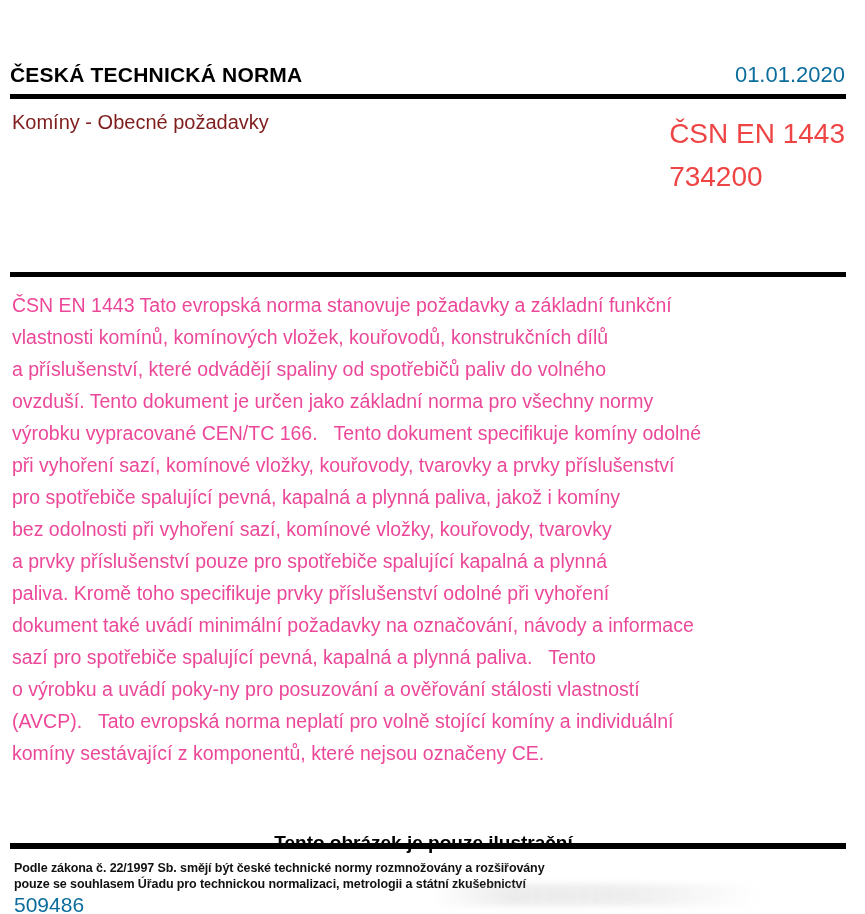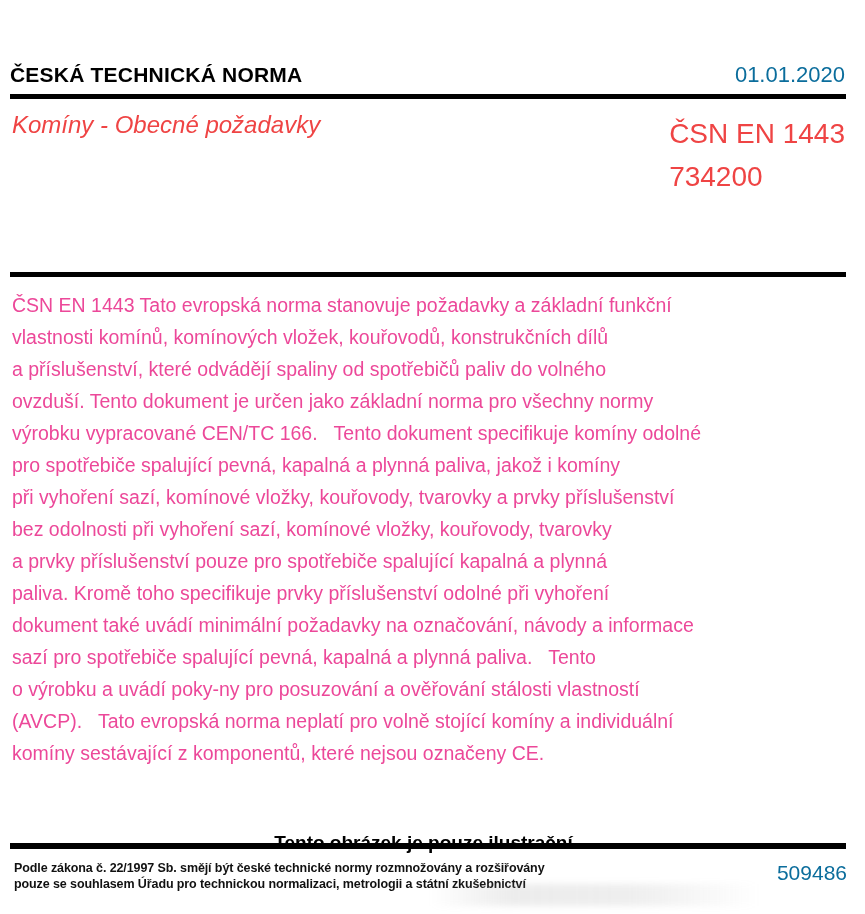--- a/index.html
+++ b/index.html
@@ -60,25 +60,24 @@
   .subhead {
     position: absolute;
     left: 12px;
     right: 20px;
     top: 112px;
     display: flex;
     align-items: flex-start;
     justify-content: space-between;
   }
   .subhead-title {
-    font-size: 24px;
-    color: #ef4444;
+    font-size: 20px;
+    color: #7f1d1d;
     line-height: 1.05;
     white-space: nowrap;
-    font-style: italic;
   }
   .subhead-codes {
     text-align: left;
     color: #ef4444;
     font-size: 28px;
     line-height: 1.55;
     white-space: nowrap;
   }
 
   
@@ -112,20 +111,21 @@
 
   
   .footer {
     position: absolute;
     left: 14px;
     right: 18px;
     top: 860px;
     display: flex;
     align-items: flex-start;
     justify-content: space-between;
+    flex-direction: column;
   }
   .footer-legal {
     font-size: 12.5px;
     font-weight: bold;
     color: #111111;
     line-height: 16px;
     letter-spacing: -0.1px;
   }
   .footer-legal div { white-space: nowrap; }
   .footer-number {
@@ -173,22 +173,22 @@
   </div>
 
   <div class="rule rule-mid"></div>
 
   <div class="abstract">
     <div class="abstract-line">ČSN EN 1443 Tato evropská norma stanovuje požadavky a základní funkční</div>
     <div class="abstract-line">vlastnosti komínů, komínových vložek, kouřovodů, konstrukčních dílů</div>
     <div class="abstract-line">a příslušenství, které odvádějí spaliny od spotřebičů paliv do volného</div>
     <div class="abstract-line">ovzduší. Tento dokument je určen jako základní norma pro všechny normy</div>
     <div class="abstract-line">výrobku vypracované CEN/TC 166.   Tento dokument specifikuje komíny odolné</div>
+    <div class="abstract-line">při vyhoření sazí, komínové vložky, kouřovody, tvarovky a prvky příslušenství</div>
     <div class="abstract-line">pro spotřebiče spalující pevná, kapalná a plynná paliva, jakož i komíny</div>
-    <div class="abstract-line">při vyhoření sazí, komínové vložky, kouřovody, tvarovky a prvky příslušenství</div>
     <div class="abstract-line">bez odolnosti při vyhoření sazí, komínové vložky, kouřovody, tvarovky</div>
     <div class="abstract-line">a prvky příslušenství pouze pro spotřebiče spalující kapalná a plynná</div>
     <div class="abstract-line">paliva. Kromě toho specifikuje prvky příslušenství odolné při vyhoření</div>
     <div class="abstract-line">dokument také uvádí minimální požadavky na označování, návody a informace</div>
     <div class="abstract-line">sazí pro spotřebiče spalující pevná, kapalná a plynná paliva.   Tento</div>
     <div class="abstract-line">o výrobku a uvádí poky-ny pro posuzování a ověřování stálosti vlastností</div>
     <div class="abstract-line">(AVCP).   Tato evropská norma neplatí pro volně stojící komíny a individuální</div>
     <div class="abstract-line">komíny sestávající z komponentů, které nejsou označeny CE.</div>
   </div>
 

